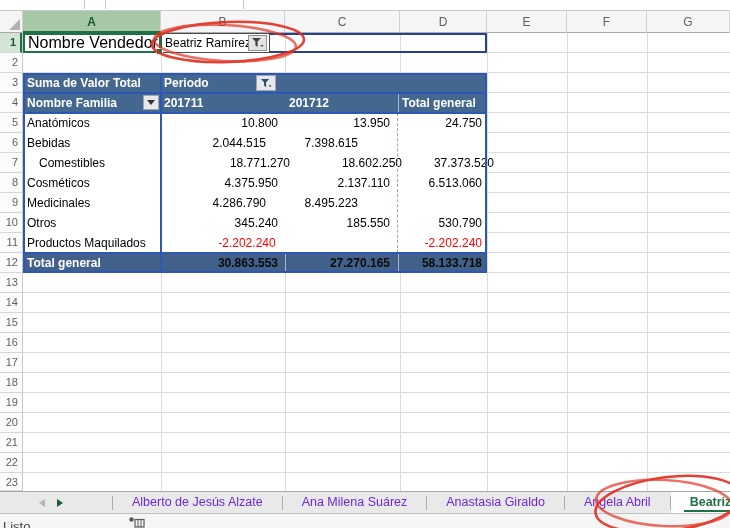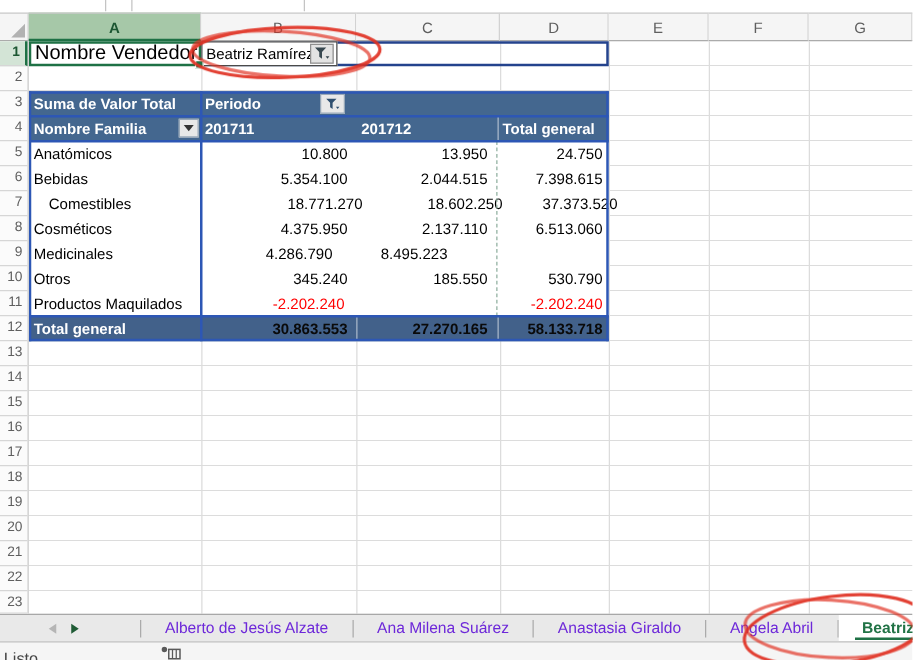--- a/index.html
+++ b/index.html
@@ -169,21 +169,20 @@
 
       <div id="pbody">
           <div class="brow" style="top: 40px;">
             <span class="cl">Anatómicos</span>
             <span class="cv1">10.800</span>
             <span class="cv2">13.950</span>
             <span class="cv3">24.750</span>
           </div>
           <div class="brow" style="top: 60px;">
             <span class="cl">Bebidas</span>
-            <span class="cv1">5.354.100</span>
             <span class="cv2">2.044.515</span>
             <span class="cv3">7.398.615</span>
           </div>
           <div class="brow" style="top: 80px; padding-left: 12px;">
             <span class="cl">Comestibles</span>
             <span class="cv1">18.771.270</span>
             <span class="cv2">18.602.250</span>
             <span class="cv3">37.373.520</span>
           </div>
           <div class="brow" style="top: 100px;">

